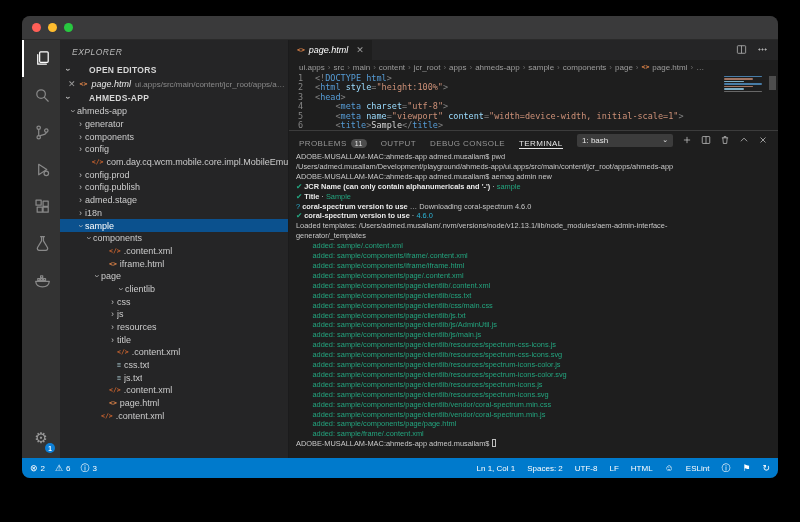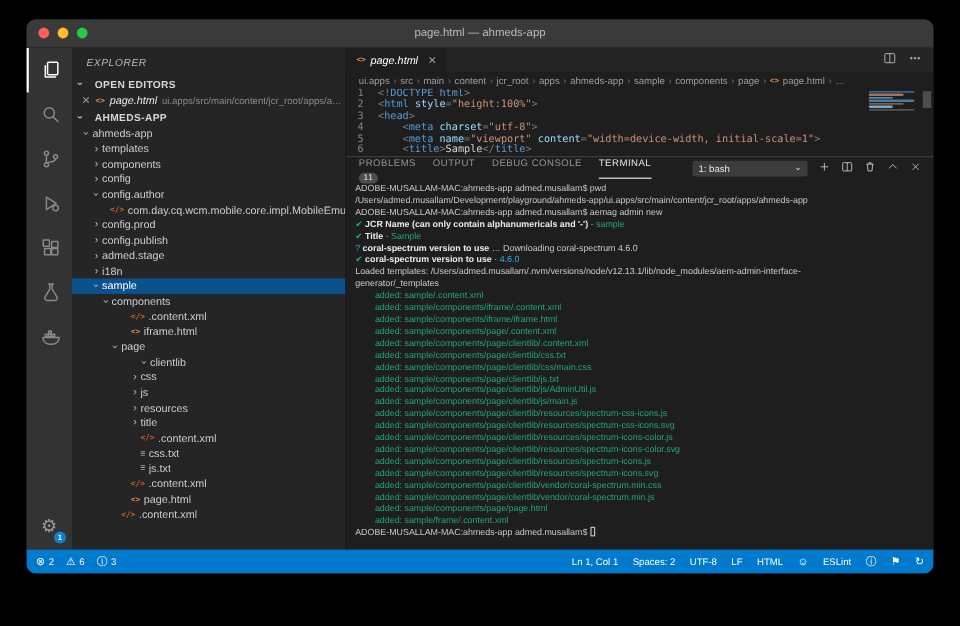--- a/index.html
+++ b/index.html
@@ -33,21 +33,21 @@
     align-items:center; justify-content:center; color:#9a9a9a; font-size:15px; }
   #gear-badge { position:absolute; right:5px; bottom:5px; background:#0d7fd6;
     color:#fff; font-size:6.5px; width:10px; height:10px; border-radius:50%;
     display:flex; align-items:center; justify-content:center; font-weight:bold; }
 
   
   #sidebar { width:228px; background:#252526; flex:none; display:flex;
     flex-direction:column; overflow:hidden; color:#cccccc; }
   #explorer-title { font-size:8.5px; color:#b8b8b8; letter-spacing:.5px;
     padding:7px 0 6px 12px;font-style:italic; }
-  .sect-head { display:flex; align-items:center; gap:7px; font-size:8.5px;
+  .sect-head { display:flex; align-items:center; gap:17px; font-size:8.5px;
     font-weight:bold; color:#d6d6d6; height:14px; padding-left:3px; letter-spacing:.3px; }
   .chev { display:inline-block; font-size:9px; color:#bcbcbc; width:9px;
     text-align:center; transform:translateY(-0.5px); }
   .chev.open { transform:rotate(90deg); }
   #open-editor-row { display:flex; align-items:center; gap:4px; height:14px;
     padding-left:8px; font-size:9px; white-space:nowrap; overflow:hidden; }
   #open-editor-row .close-x { color:#9a9a9a; font-size:9px; }
   .fico { font-family:"DejaVu Sans Mono", monospace; font-size:6.5px; font-weight:bold; }
   .fico.html { color:#e8894a; } .fico.xml { color:#d0662f; } .fico.txt { color:#8aa3a9; }
   #open-editor-row .fname { font-style:italic; color:#e9e9e9; }
@@ -84,21 +84,21 @@
   #minimap { position:absolute; top:2px; right:12px; width:42px; height:50px; }
   .mm-line { height:1.4px; margin-bottom:1.1px; border-radius:1px; }
   #scrollbar-thumb { position:absolute; top:2px; right:2px; width:7px; height:14px;
     background:#4d4d4d; }
 
   
   #panel { flex:1; display:flex; flex-direction:column; min-height:0; background:#1e1e1e;
     border-top:1px solid #3c3c3c; }
   #panel-head { height:18px; display:flex; align-items:center; flex:none; padding-left:10px; }
   .ptab { font-size:8px; letter-spacing:.4px; color:#969696; margin-right:14px;
-    height:100%; display:flex; align-items:flex-start; gap:4px; border-bottom:1px solid transparent;flex-direction:column; }
+    height:100%; display:flex; align-items:flex-end; gap:4px; border-bottom:1px solid transparent; }
   .ptab.active { color:#e7e7e7; border-bottom-color:#e7e7e7; }
   .pbadge { background:#4d4d4d; color:#e7e7e7; border-radius:7px; font-size:7px;
     padding:0 4px; line-height:9px; }
   #panel-actions { margin-left:auto; display:flex; align-items:center; gap:9px;
     padding-right:10px; color:#c5c5c5; }
   #shell-select { background:#3c3c3c; color:#e7e7e7; font-size:8px; height:13px;
     width:96px; display:flex; align-items:center; padding:0 5px; border-radius:2px;
     justify-content:space-between; }
   #panel-actions svg { width:10px; height:10px; stroke:currentColor; fill:none; stroke-width:1.2; }
   #terminal { flex:1; overflow:hidden; padding:3px 0 0 7px;
@@ -120,21 +120,20 @@
 <body>
 
 <div id="window">
 
   <div id="titlebar">
     <div class="traffic">
       <span class="tl red"></span>
       <span class="tl yel"></span>
       <span class="tl grn"></span>
     </div>
-    <div id="win-title">page.html — ahmeds-app</div>
   </div>
 
   <div id="body">
     <div id="activitybar">
       <div id="activity-items">
           <div class="act-item active">
             <svg viewBox="0 0 20 20">
               <rect x="7" y="3" width="9" height="11" rx="1"></rect>
               <path d="M5 6v10h9"></path>
             </svg>
@@ -203,33 +202,29 @@
         <span class="chev open">›</span>
         <span>AHMEDS-APP</span>
       </div>
       <div id="tree">
           <div class="trow" style="padding-left: 8px;">
             <span class="chev open">›</span>
             <span class="lbl">ahmeds-app</span>
           </div>
           <div class="trow" style="padding-left: 16px;">
             <span class="chev">›</span>
-            <span class="lbl">templates</span>
+            <span class="lbl">generator</span>
           </div>
           <div class="trow" style="padding-left: 16px;">
             <span class="chev">›</span>
             <span class="lbl">components</span>
           </div>
           <div class="trow" style="padding-left: 16px;">
             <span class="chev">›</span>
             <span class="lbl">config</span>
-          </div>
-          <div class="trow" style="padding-left: 16px;">
-            <span class="chev open">›</span>
-            <span class="lbl">config.author</span>
           </div>
           <div class="trow" style="padding-left: 24px;">
             <span class="chev"> </span>
             <span class="fico xml" style="margin-right: 3px;">&lt;/&gt;</span>
             <span class="lbl">com.day.cq.wcm.mobile.core.impl.MobileEmulatorP...</span>
           </div>
           <div class="trow" style="padding-left: 16px;">
             <span class="chev">›</span>
             <span class="lbl">config.prod</span>
           </div>

